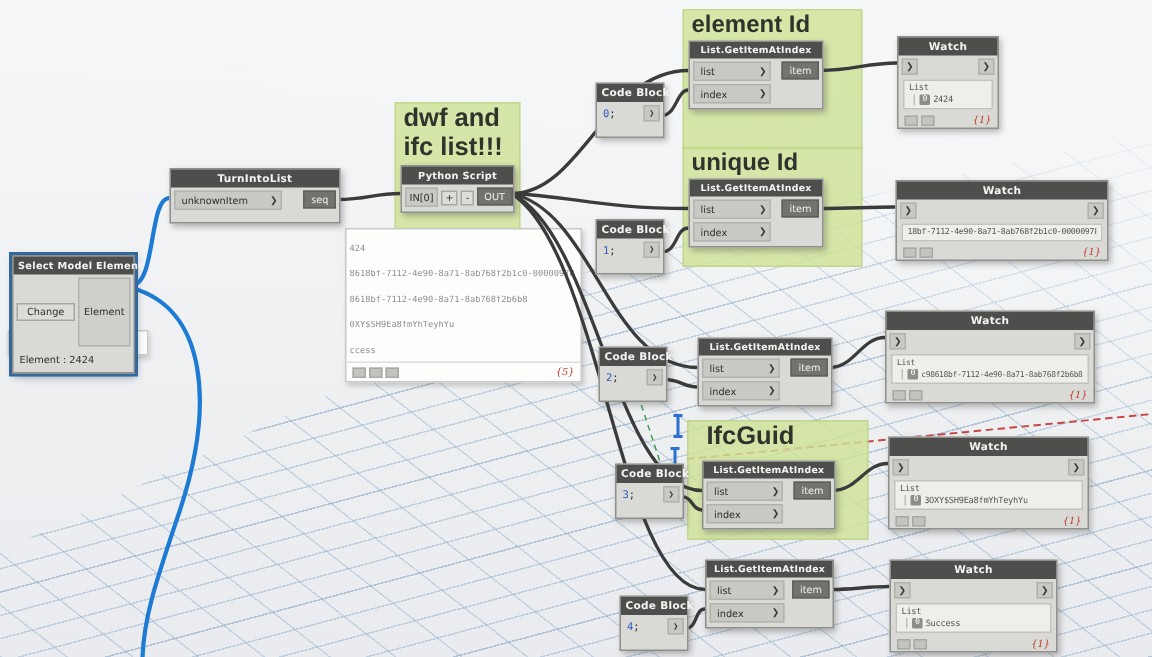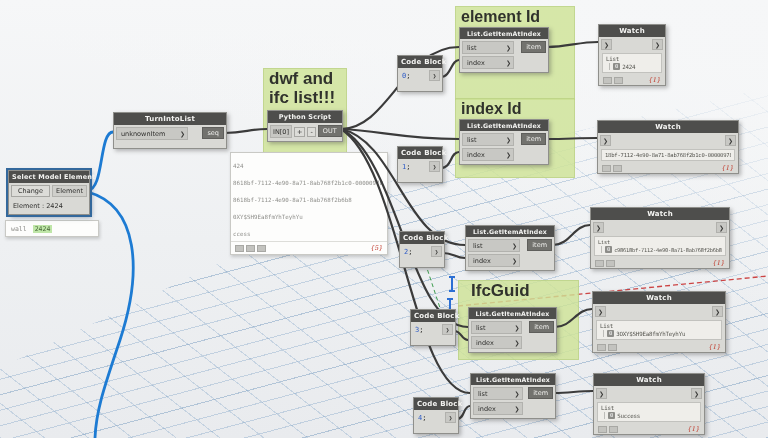--- a/index.html
+++ b/index.html
@@ -82,21 +82,21 @@
   <div class="group" style="left:263px;top:68px;width:82px;height:84px;">
     <div class="group-label" style="font-size:17px;">
       <div>dwf and</div>
       <div>ifc list!!!</div>
     </div>
   </div>
   <div class="group" style="left:455px;top:6px;width:118px;height:92px;">
     <div class="group-label" style="font-size:16px;">element Id</div>
   </div>
   <div class="group" style="left:455px;top:98px;width:118px;height:78px;">
-    <div class="group-label" style="font-size:16px;">index Id</div>
+    <div class="group-label" style="font-size:16px;">unique Id</div>
   </div>
   <div class="group" style="left:458px;top:280px;width:119px;height:78px;">
     <div class="group-label" style="font-size:17px;padding-left:12px;">IfcGuid</div>
   </div>
 
   <div class="bubble" style="left:5px;top:220px;width:82px;height:15px;font-size:6.5px;display:flex;align-items:center;gap:6px;padding:0 5px;z-index:3;">
     <span>wall</span>
     <span style="background:#bfe6a8;color:#4a6b3a;padding:0 2px;">2424</span>
   </div>
 
@@ -140,21 +140,21 @@
     <g fill="none" stroke="#1d7bd3" stroke-width="2.8">
       <path d="M88,190 C104,190 99,132 113,132"></path>
       <path d="M88,192 C138,206 143,270 120,340 C105,385 96,410 95,438"></path>
     </g>
   </svg>
 
   <div class="node sel-node" style="left:8px;top:170px;width:80px;">
     <div class="node-header" style="font-size:6.5px;text-align:center;">Select Model Element</div>
     <div class="node-body flexrow" style="align-items:center;">
       <div class="btn">Change</div>
-      <div style="background:#cfcfcb;border:1px solid #b2b2ae;padding:1px 3px;">Element</div>
+      <div style="background:#cfcfcb;border:1px solid #b2b2ae;padding:18px 3px;">Element</div>
     </div>
     <div style="padding:2px 4px 4px 4px;font-size:6.5px;">Element : 2424</div>
   </div>
 
   <div class="node" style="left:113px;top:112px;width:112px;">
     <div class="node-header">TurnIntoList</div>
     <div class="node-body flexrow" style="align-items:center;">
       <div class="in-port" style="width:64px;">
         <span>unknownItem</span>
         <span class="chev">❯</span>

